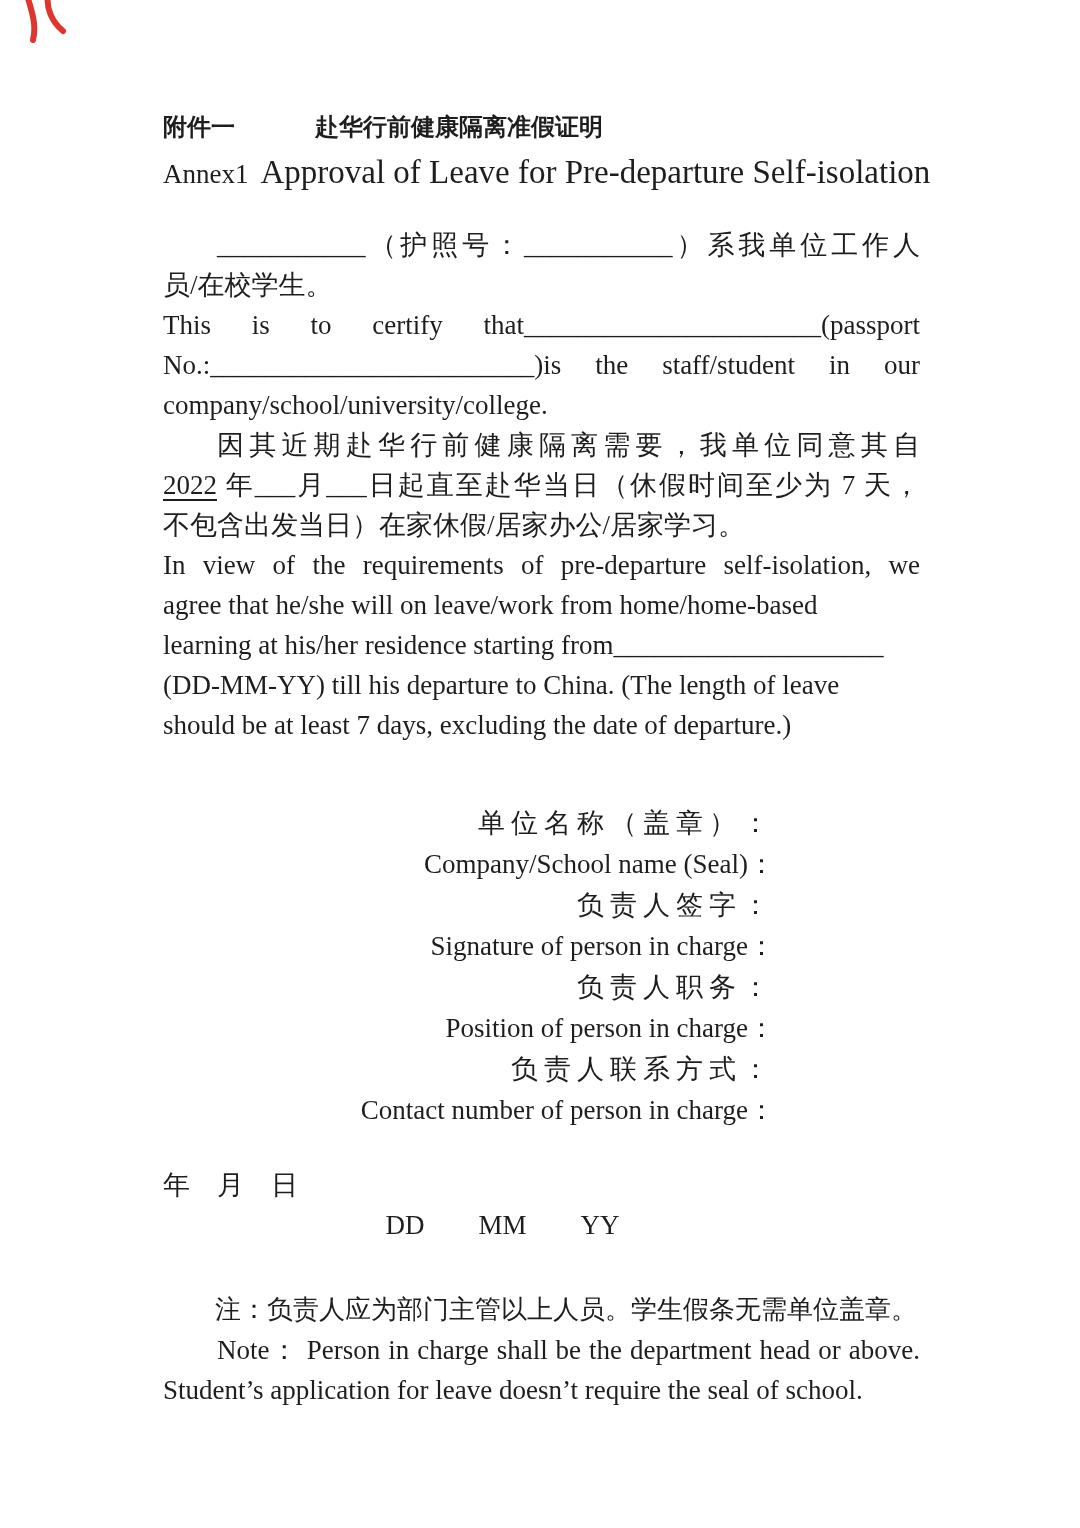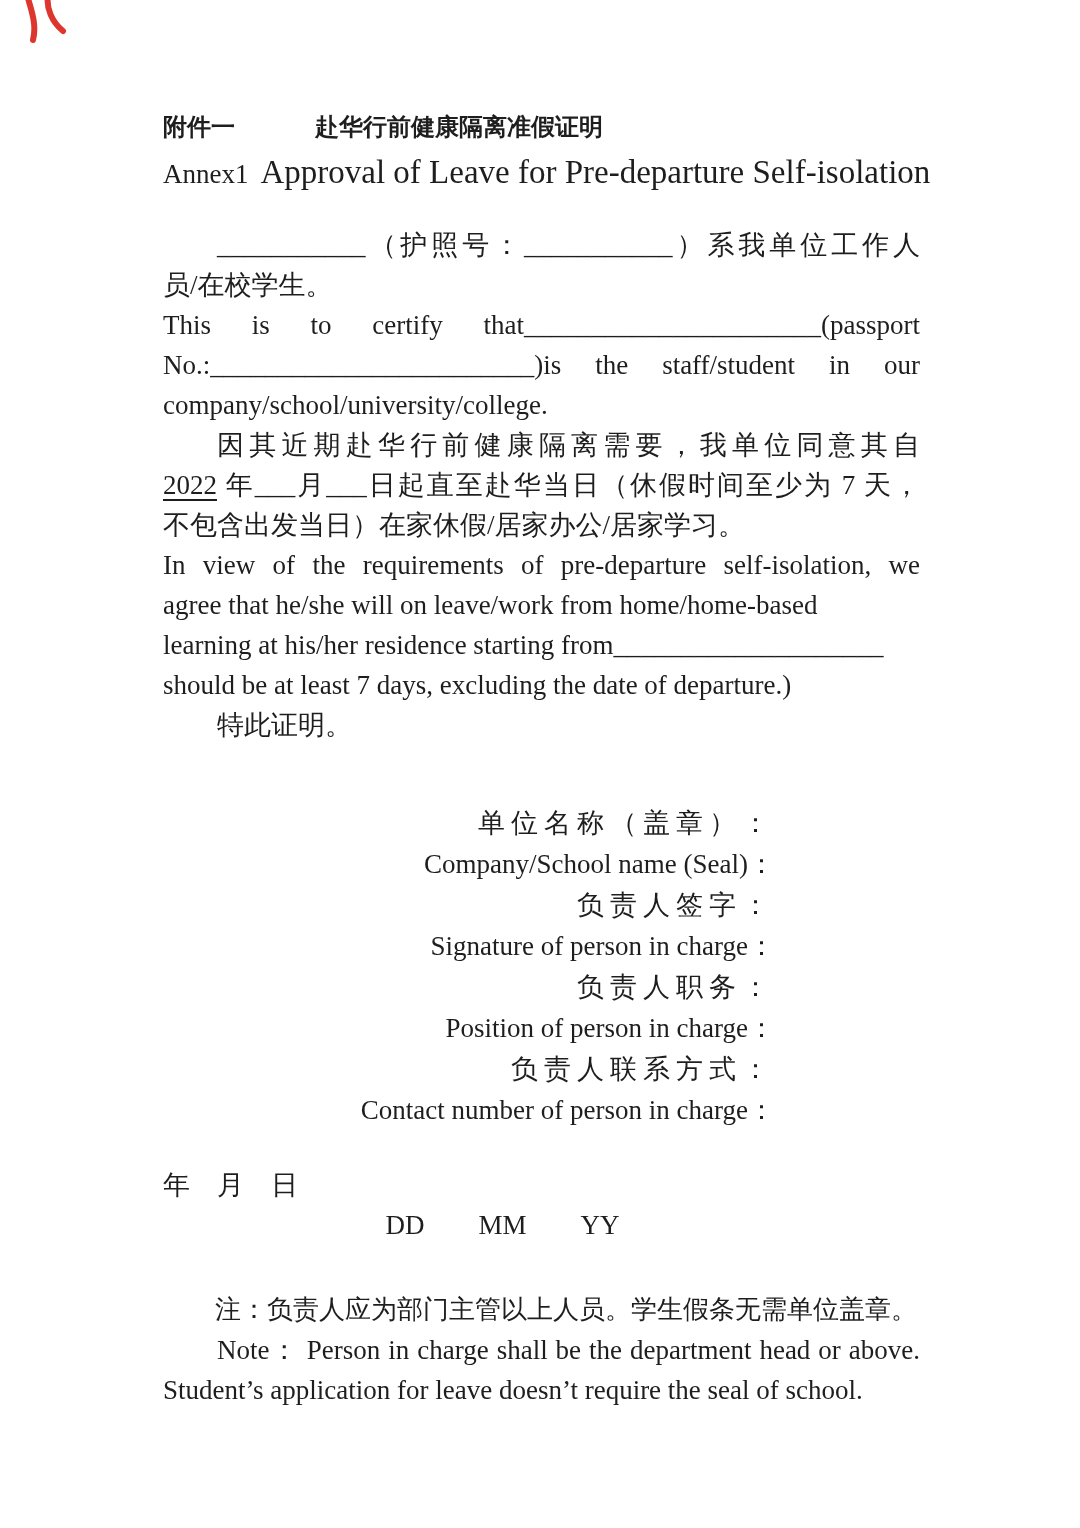--- a/index.html
+++ b/index.html
@@ -83,23 +83,23 @@
     <div class="line just"><span>No.:</span><span class="blank">________________________</span><span>)is the staff/student in our</span></div>
     <div class="line">company/school/university/college.</div>
 
     <div class="line just indent">因其近期赴华行前健康隔离需要，我单位同意其自</div>
     <div class="line just"><span class="u">2022</span><span> 年</span><span class="blank">___</span><span>月</span><span class="blank">___</span><span>日起直至赴华当日（休假时间至少为 7 天，</span></div>
     <div class="line">不包含出发当日）在家休假/居家办公/居家学习。</div>
 
     <div class="line just">In view of the requirements of pre-departure self-isolation, we</div>
     <div class="line">agree that he/she will on leave/work from home/home-based</div>
     <div class="line"><span>learning at his/her residence starting from</span><span class="blank">____________________</span></div>
+    <div class="line">(DD-MM-YY) till his departure to China. (The length of leave</div>
     <div class="line">should be at least 7 days, excluding the date of departure.)</div>
 
-    <div class="line indent">特此证明。</div>
   </div>
 
   <div class="sig">
     <div class="line cn">单位名称（盖章）：</div>
     <div class="line">Company/School name (Seal)：</div>
     <div class="line cn">负责人签字：</div>
     <div class="line">Signature of person in charge：</div>
     <div class="line cn">负责人职务：</div>
     <div class="line">Position of person in charge：</div>
     <div class="line cn">负责人联系方式：</div>

